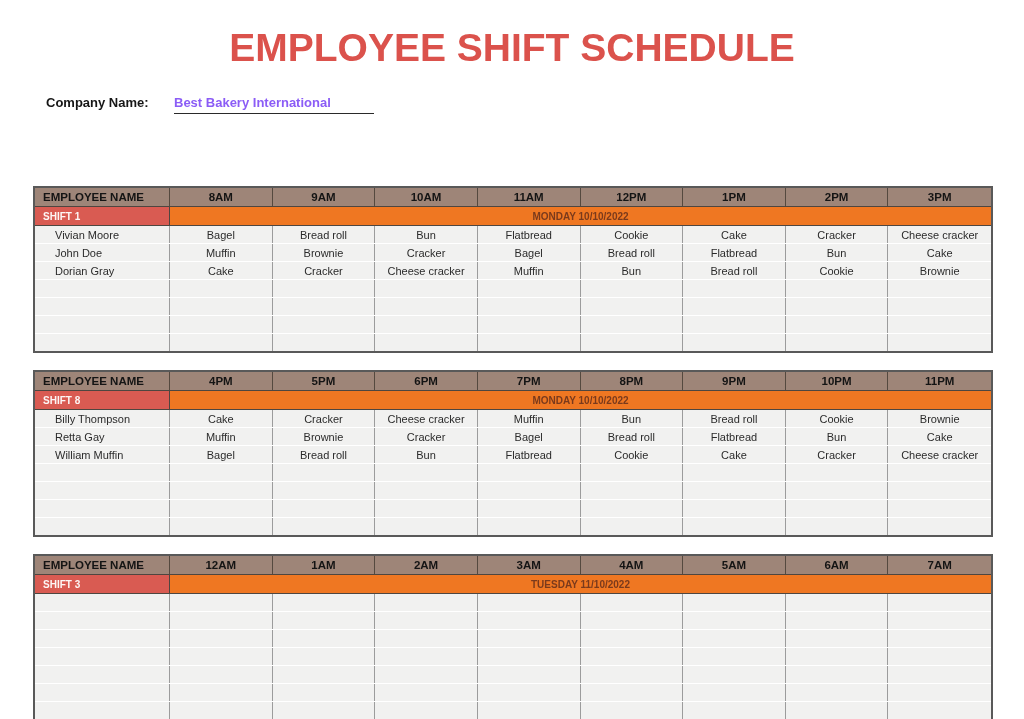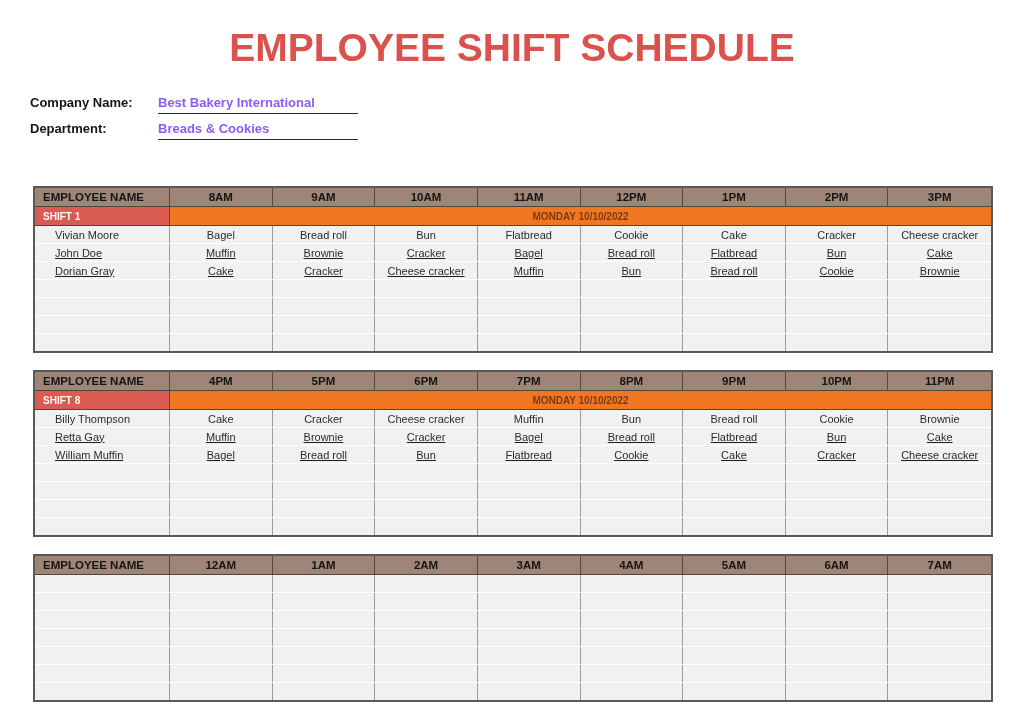--- a/index.html
+++ b/index.html
@@ -5,21 +5,21 @@
   html,body{margin:0;padding:0;}
   body{
     width:1024px;height:719px;position:relative;background:#ffffff;
     font-family:"Liberation Sans", sans-serif;color:#1d1d1d;overflow:hidden;
   }
   .title{
     position:absolute;top:22px;left:0;right:0;margin:4px;
     text-align:center;font-size:39px;font-weight:bold;letter-spacing:0px;
     color:var(--title-red,#DB524C);
   }
-  .meta{position:absolute;top:95px;left:30px;}
+  .meta{position:absolute;top:95px;left:46px;}
   .meta-row{display:flex;align-items:flex-start;height:26px;}
   .meta-label{width:128px;font-weight:bold;font-size:13px;color:#161616;}
   .meta-value{
     width:200px;font-weight:bold;font-size:13px;color:#8b5cf6;
     border-bottom:1px solid #2a2a2a;padding-bottom:3px;
   }
   .tables{position:absolute;top:186px;left:33px;width:960px;}
   .schedule-table{
     border:2px solid #595959;margin-bottom:17px;background:var(--cell-bg,#F1F1F0);text-align:right;
   }
@@ -43,37 +43,33 @@
   .shift-label-cell{
     background:var(--shift-red,#D95B52);color:#fdf6f5;
     justify-content:flex-start;padding-left:8px;border-right:1px solid #4e4640;
   }
   .date-cell{background:var(--date-orange,#EF7722);color:var(--date-text,#7A3A1C);}
   
   .data-row .cell{
     height:17px;background:var(--cell-bg,#F1F1F0);
     font-size:11px;color:#2b2b2b;
   }
-  .data-row + .data-row{border-top:1px solid #ffffff;text-decoration:underline;}
+  .data-row + .data-row{border-top:1px solid #ffffff;}
   .data-row .cell:not(:last-child){border-right:1px solid #9c9c9c;}
   .data-row .name-cell{justify-content:flex-start;padding-left:20px;}
 </style>
 </head>
 <body>
 
 <h1 class="title">EMPLOYEE SHIFT SCHEDULE</h1>
 
 <div class="meta">
   <div class="meta-row">
     <span class="meta-label">Company Name:</span>
     <span class="meta-value">Best Bakery International</span>
-  </div>
-  <div class="meta-row">
-    <span class="meta-label">Department:</span>
-    <span class="meta-value">Breads &amp; Cookies</span>
   </div>
 </div>
 
 <div class="tables">
     <div class="schedule-table">
       <div class="row header-row">
         <div class="cell name-cell">EMPLOYEE NAME</div>
         <div class="cell">8AM</div>
         <div class="cell">9AM</div>
         <div class="cell">10AM</div>
@@ -264,20 +260,24 @@
         <div class="cell name-cell">EMPLOYEE NAME</div>
         <div class="cell">12AM</div>
         <div class="cell">1AM</div>
         <div class="cell">2AM</div>
         <div class="cell">3AM</div>
         <div class="cell">4AM</div>
         <div class="cell">5AM</div>
         <div class="cell">6AM</div>
         <div class="cell">7AM</div>
       </div>
+      <div class="row shift-row">
+        <div class="cell shift-label-cell">SHIFT 3</div>
+        <div class="cell date-cell">TUESDAY 11/10/2022</div>
+      </div>
       <div class="row data-row">
         <div class="cell name-cell"></div>
         <div class="cell"></div>
         <div class="cell"></div>
         <div class="cell"></div>
         <div class="cell"></div>
         <div class="cell"></div>
         <div class="cell"></div>
         <div class="cell"></div>
         <div class="cell"></div>

